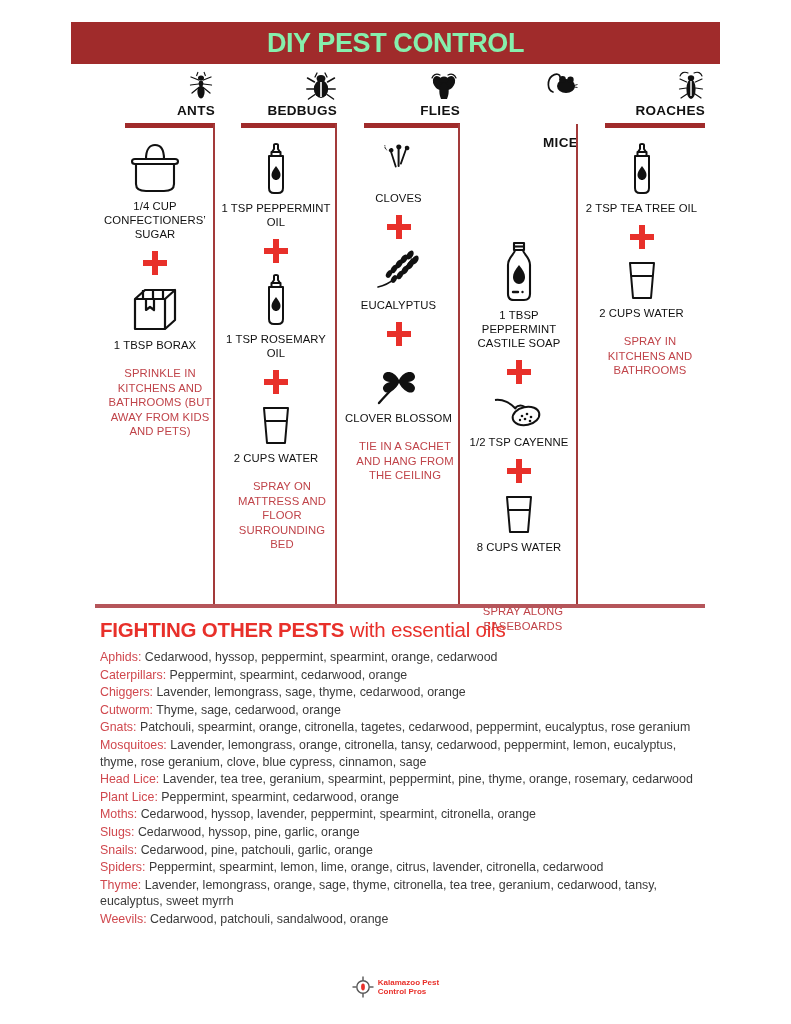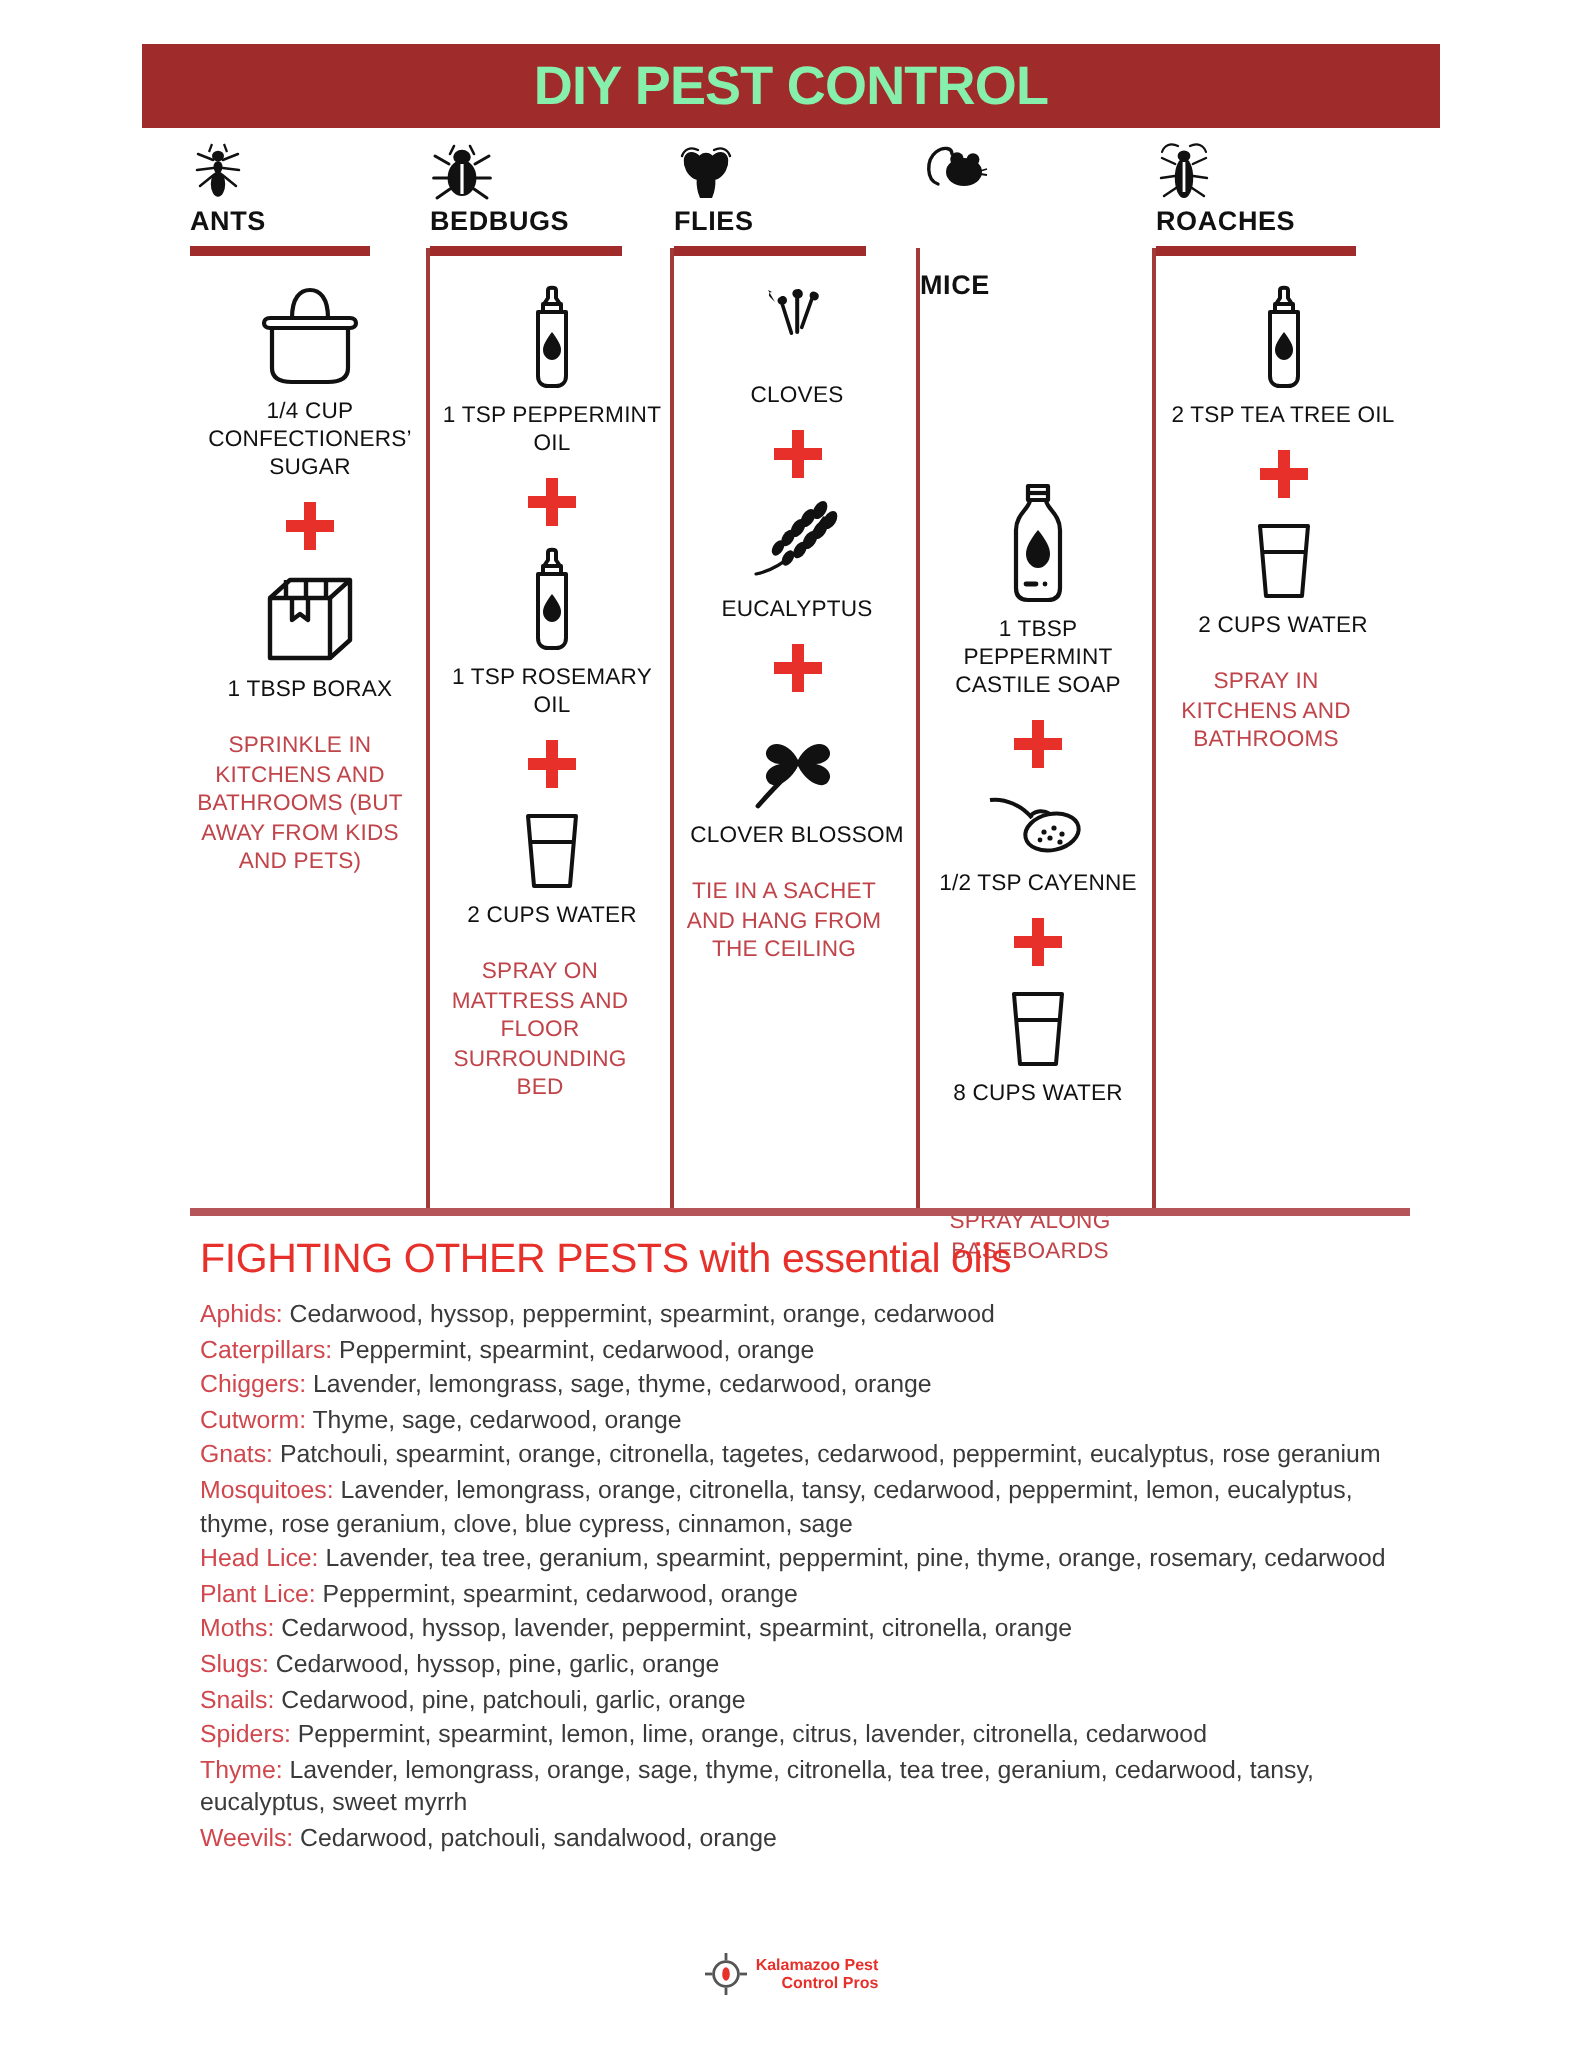--- a/index.html
+++ b/index.html
@@ -24,21 +24,21 @@
     font-family:"Liberation Sans", sans-serif;
   }
 
   
   .grid{
     position:absolute;left:95px;top:68px;width:610px;height:538px;
     display:flex;
   }
   .col{
     position:relative;
-    display:flex;flex-direction:column;align-items:flex-start;
+    display:flex;flex-direction:column;align-items:flex-end;
     box-sizing:border-box;
   }
   .col.c0{width:120px;}
   .col.c1{width:122px;}
   .col.c2{width:123px;}
   .col.c3{width:118px;gap:36px;}
   .col.c4{width:127px;}
   .col .vline{
     position:absolute;right:0px;top:56px;bottom:0px;width:2px;background:#A33A3A;
   }
@@ -88,39 +88,39 @@
   }
 
   
   .other{
     position:absolute;left:100px;top:618px;width:615px;
   }
   .other-head{
     font-size:20.5px;margin-bottom:7px;color:#E8302A;
     letter-spacing:-0.2px;
   }
-  .other-head .strong{font-weight:normal;}
+  .other-head .strong{font-weight:bold;}
   .other-head .light{font-weight:normal;}
   .plist{list-style:none;margin:0;padding:0;}
   .plist li{
     font-size:12.4px;line-height:16.6px;color:#333333;
     margin-bottom:1px;
   }
   .plist li .pn{color:#D0484E;}
   .plist li .po{color:#3a3a3a;}
 
   
   .footer{
     position:absolute;left:0;top:976px;width:791px;
     display:flex;align-items:center;justify-content:center;
   }
   .footer .logo-mark{margin-right:4px;display:flex;align-items:center;}
   .footer .logo-text{
     color:#E8302A;font-size:8px;font-weight:bold;line-height:9.5px;
-    text-align:right;
+    text-align:left;
   }
 </style>
 </head>
 <body>
 
 <div class="page">
 
   <div class="title-bar">
     <div class="title-text">DIY PEST CONTROL</div>
   </div>

